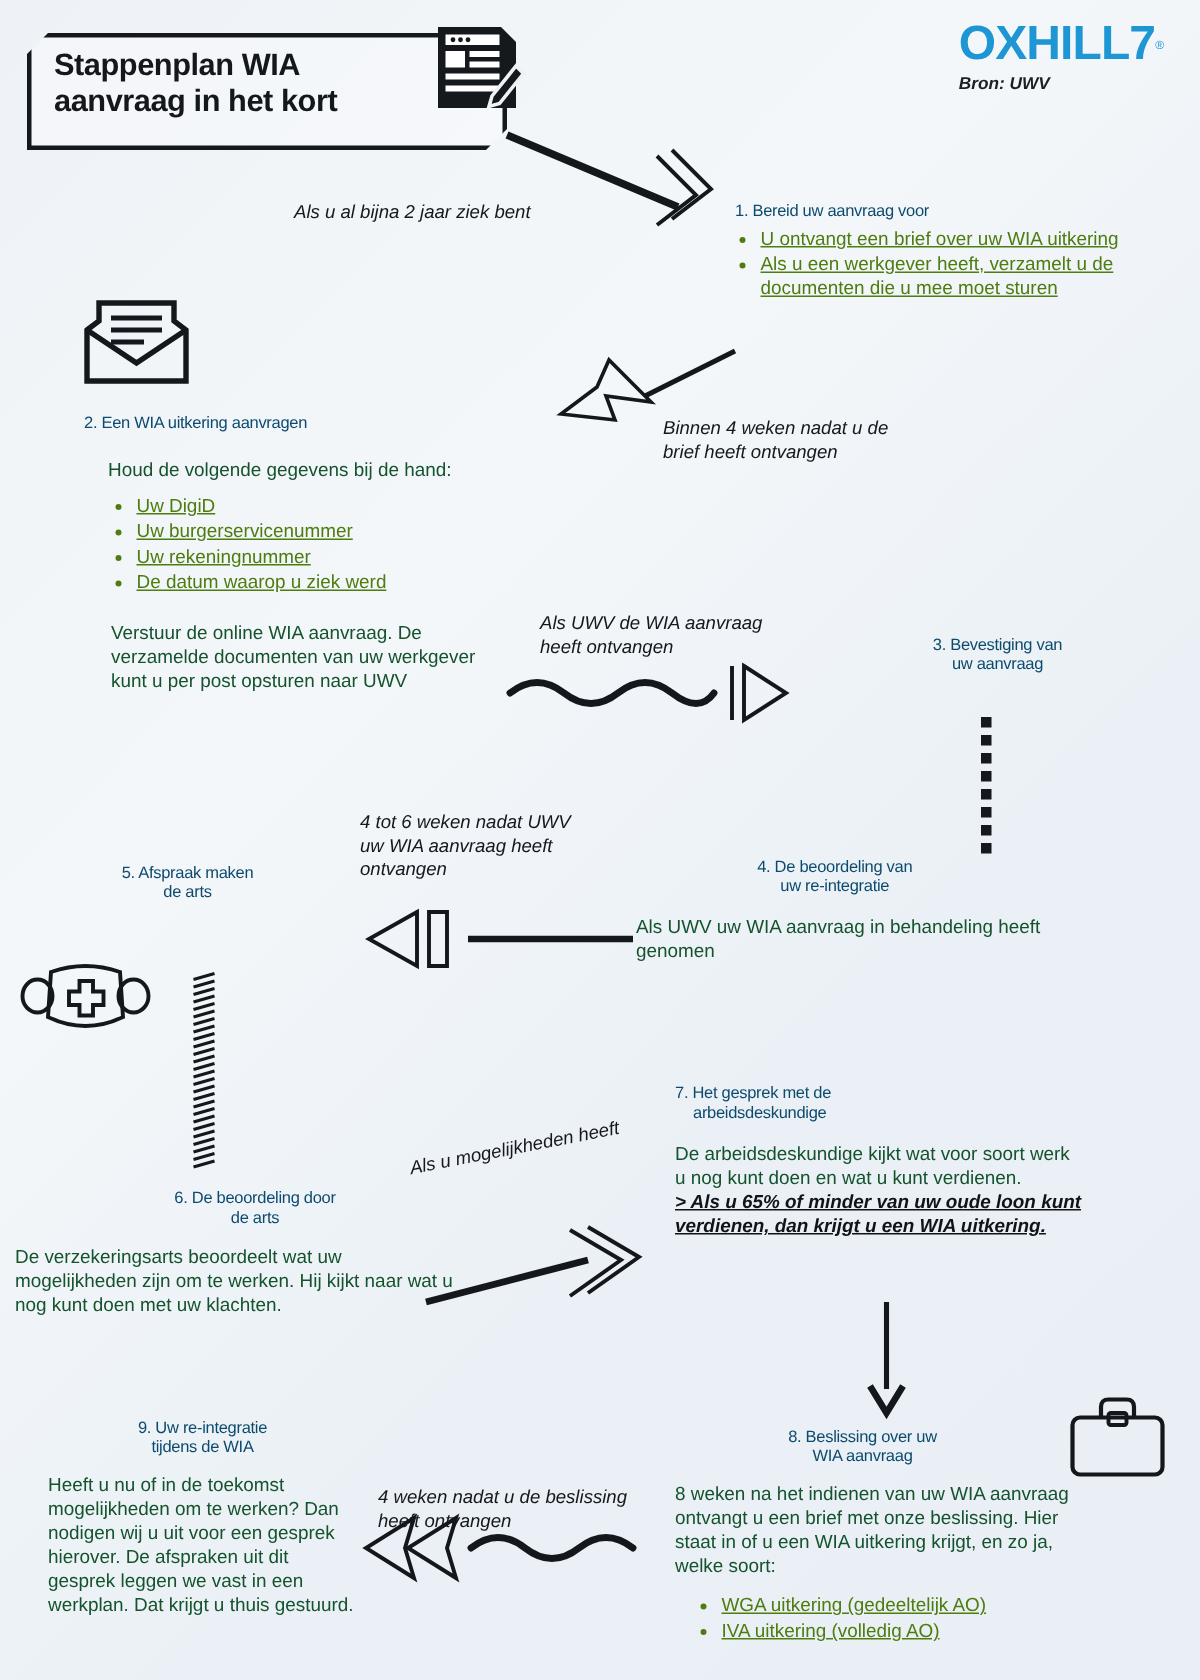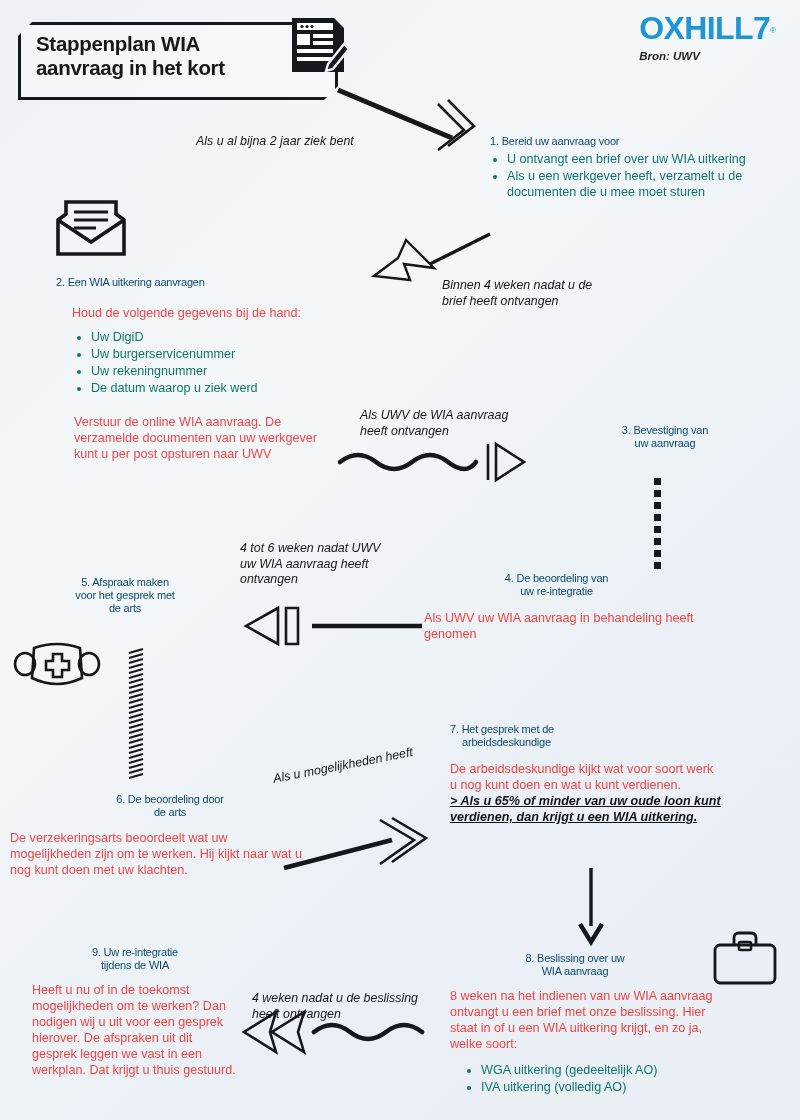--- a/index.html
+++ b/index.html
@@ -33,26 +33,26 @@
   .logo-r{font-size:8px;vertical-align:super;color:#1f96d4;}
   .logo-sub{
     font-size:11.5px;font-style:italic;font-weight:bold;color:#1c1f24;
     margin-top:6px;text-align:left;
   }
 
   
   .step-h{
     font-size:11px;font-weight:normal;line-height:1.18;letter-spacing:-0.2px;color:#0c4a6e;
   }
-  .body-t{font-size:12.6px;line-height:1.28;color:#ef4444;}
+  .body-t{font-size:12.6px;line-height:1.28;color:#14532d;}
   .note{
     font-size:12.4px;font-style:italic;line-height:1.26;color:#15181c;
   }
   ul.bul{margin:4px 0 0 0;padding-left:17px;}
-  ul.bul li{font-size:12.6px;line-height:1.26;margin-bottom:1px;color:#0f766e;}
+  ul.bul li{font-size:12.6px;line-height:1.26;margin-bottom:1px;color:#4d7c0f;text-decoration:underline;}
   .center{text-align:center;}
   .bold-it{font-weight:bold;font-style:italic;font-size:12.6px;line-height:1.28;}
 
   
   svg{overflow:visible;display:block;}
   .stroke{fill:none;stroke:#14171b;}
 </style>
 </head>
 <body>
 
@@ -181,21 +181,20 @@
   <div class="abs" style="left:236px;top:602px;">
     <svg width="190" height="48" viewBox="0 0 190 48">
       <path class="stroke" d="M42 6 L10 24 L42 42 Z" stroke-width="2.6"></path>
       <path class="stroke" d="M50 6 L62 6 L62 42 L50 42 Z" stroke-width="2.6"></path>
       <path class="stroke" d="M76 24 L186 24" stroke-width="4.4"></path>
     </svg>
   </div>
 
   <div class="abs center" style="left:10px;top:576px;width:230px;">
     <div class="step-h">5. Afspraak maken</div>
-    <div class="step-h">voor het gesprek met</div>
     <div class="step-h">de arts</div>
   </div>
   <div class="abs" style="left:14px;top:640px;">
     <svg width="86" height="52" viewBox="0 0 86 52">
       <path class="stroke" d="M20 8 Q43 0 66 8 L68 38 Q43 50 18 38 Z" stroke-width="2.6"></path>
       <ellipse class="stroke" cx="11" cy="24" rx="10" ry="11" stroke-width="2.6"></ellipse>
       <ellipse class="stroke" cx="75" cy="24" rx="10" ry="11" stroke-width="2.6"></ellipse>
       <path class="stroke" d="M39 14 H48 V21 H55 V30 H48 V37 H39 V30 H32 V21 H39 Z" stroke-width="2.6"></path>
     </svg>
   </div>

